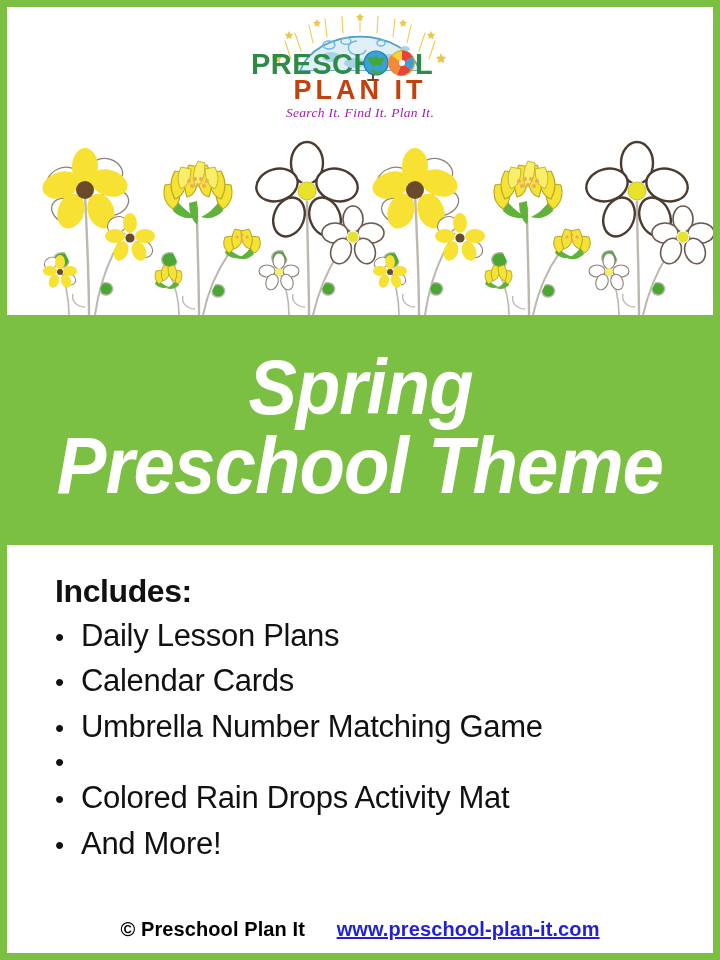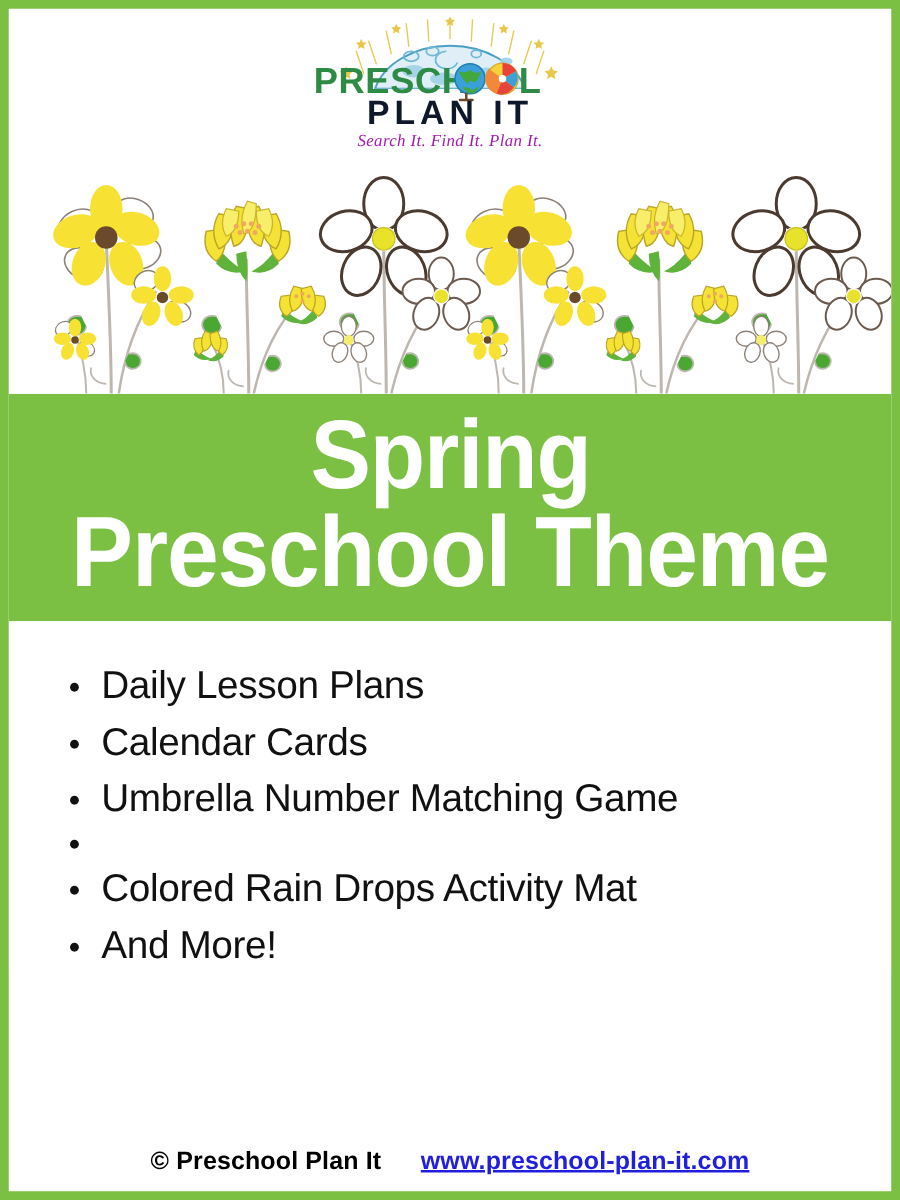--- a/index.html
+++ b/index.html
@@ -56,21 +56,21 @@
   }
   .logo-planit {
     position: absolute;
     left: 0;
     top: 62px;
     width: 230px;
     height: 30px;
     font-size: 27px;
     font-weight: bold;
     letter-spacing: 4px;
-    color: #0f172a;
+    color: #c2410c;
     line-height: 30px;
   }
   .logo-tagline {
     position: absolute;
     left: 0;
     top: 92px;
     width: 230px;
     font-family: "Liberation Serif", serif;
     font-style: italic;
     font-size: 13.5px;
@@ -86,27 +86,28 @@
     background: #ffffff;
     overflow: hidden;
   }
   .flower-band svg {
     display: block;
   }
 
   
   .title-band {
     background: #7bc043;
-    height: 182px;
+    height: 230px;
     display: flex;
     flex-direction: column;
     align-items: center;
     justify-content: center;
     box-sizing: border-box;
     padding-bottom: 6px;
+    font-style: italic;
   }
   .title-line {
     color: #ffffff;
     font-family: "Liberation Sans Narrow", "Liberation Sans", sans-serif;
     font-weight: bold;
     font-size: 78px;
     line-height: 0.98;
     letter-spacing: -1px;
     text-align: center;
     white-space: nowrap;
@@ -421,20 +422,21 @@
       <use href="#fl-white" x="568" y="0"></use>
     </svg>
   </div>
 
   <div class="title-band">
     <div class="title-line line1">Spring</div>
     <div class="title-line line2">Preschool Theme</div>
   </div>
 
   <div class="content">
+    <div class="includes-heading">Includes:</div>
 
     <ul class="bullet-list">
       <li>
         <span class="bullet-dot">•</span>
         <span>Daily Lesson Plans</span>
       </li>
       <li>
         <span class="bullet-dot">•</span>
         <span>Calendar Cards</span>
       </li>

